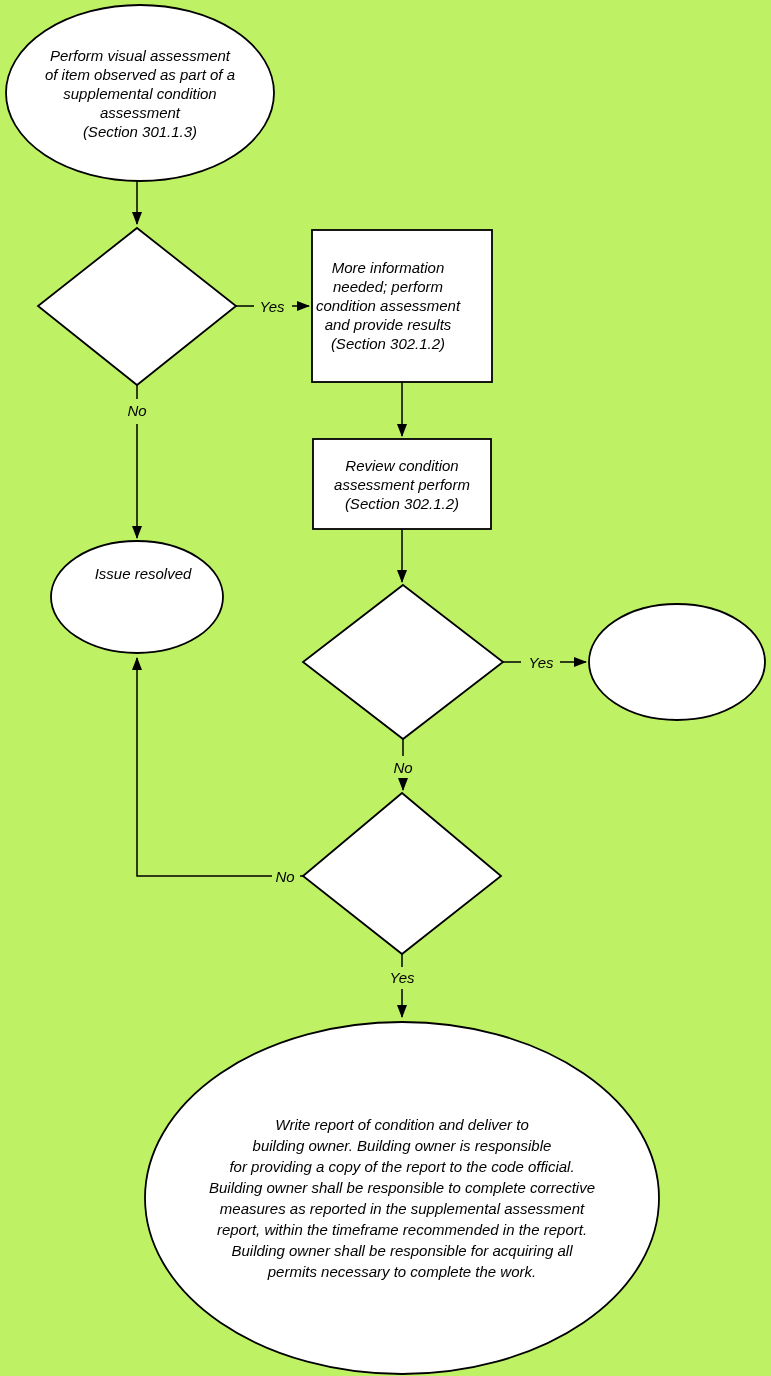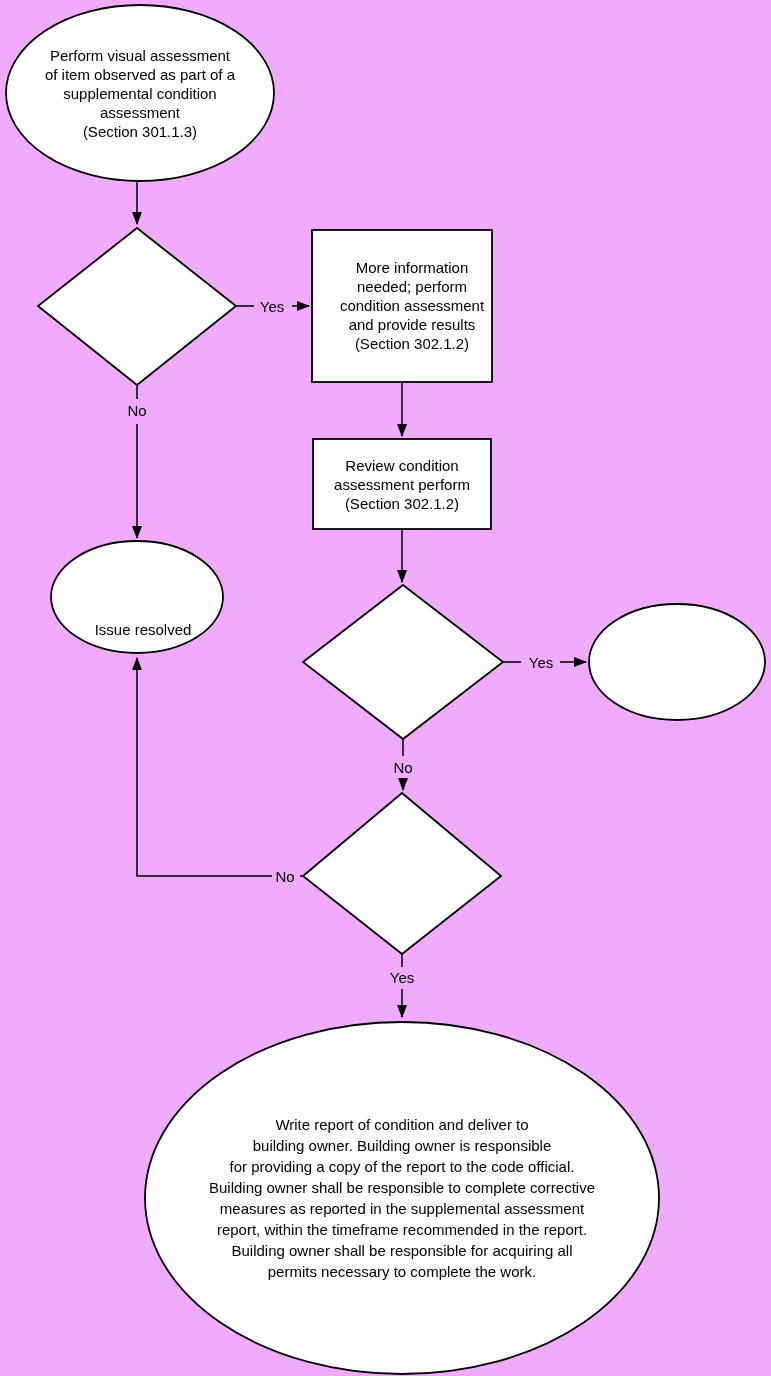--- a/index.html
+++ b/index.html
@@ -4,23 +4,24 @@
 <style>
   html, body {
     margin: 0;
     padding: 0;
     background: #ffffff;
   }
   .canvas {
     position: relative;
     width: 771px;
     height: 1376px;
-    background: #f0abfc;
+    background: #bef264;
     font-family: "Liberation Sans", sans-serif;
     color: #000000;
+    font-style: italic;
   }
   .canvas svg {
     position: absolute;
     left: 0;
     top: 0;
   }
   .node-label, .edge-label {
     position: absolute;
     text-align: center;
     white-space: pre-line;
@@ -100,34 +101,34 @@
     <ellipse class="shape" cx="402" cy="1198" rx="257" ry="176"></ellipse>
   </svg>
 
   <div class="node-label" style="left:8px; top:46px; width:264px;">Perform visual assessment
 of item observed as part of a
 supplemental condition
 assessment
 (Section 301.1.3)</div>
 
 
-  <div class="node-label" style="left:312px; top:258px; width:152px;padding-left:24px;">More information
+  <div class="node-label" style="left:312px; top:258px; width:152px;">More information
 needed; perform
 condition assessment
 and provide results
 (Section 302.1.2)</div>
 
   <div class="node-label" style="left:313px; top:456px; width:178px;">Review condition
 assessment perform
 (Section 302.1.2)</div>
 
 
 
 
-  <div class="node-label" style="left:51px; top:620px; width:184px;">Issue resolved</div>
+  <div class="node-label" style="left:51px; top:564px; width:184px;">Issue resolved</div>
 
   <div class="node-label big" style="left:145px; top:1114px; width:514px;text-align:center;">Write report of condition and deliver to
 building owner. Building owner is responsible
 for providing a copy of the report to the code official.
 Building owner shall be responsible to complete corrective
 measures as reported in the supplemental assessment
 report, within the timeframe recommended in the report.
 Building owner shall be responsible for acquiring all
 permits necessary to complete the work.</div>
 

